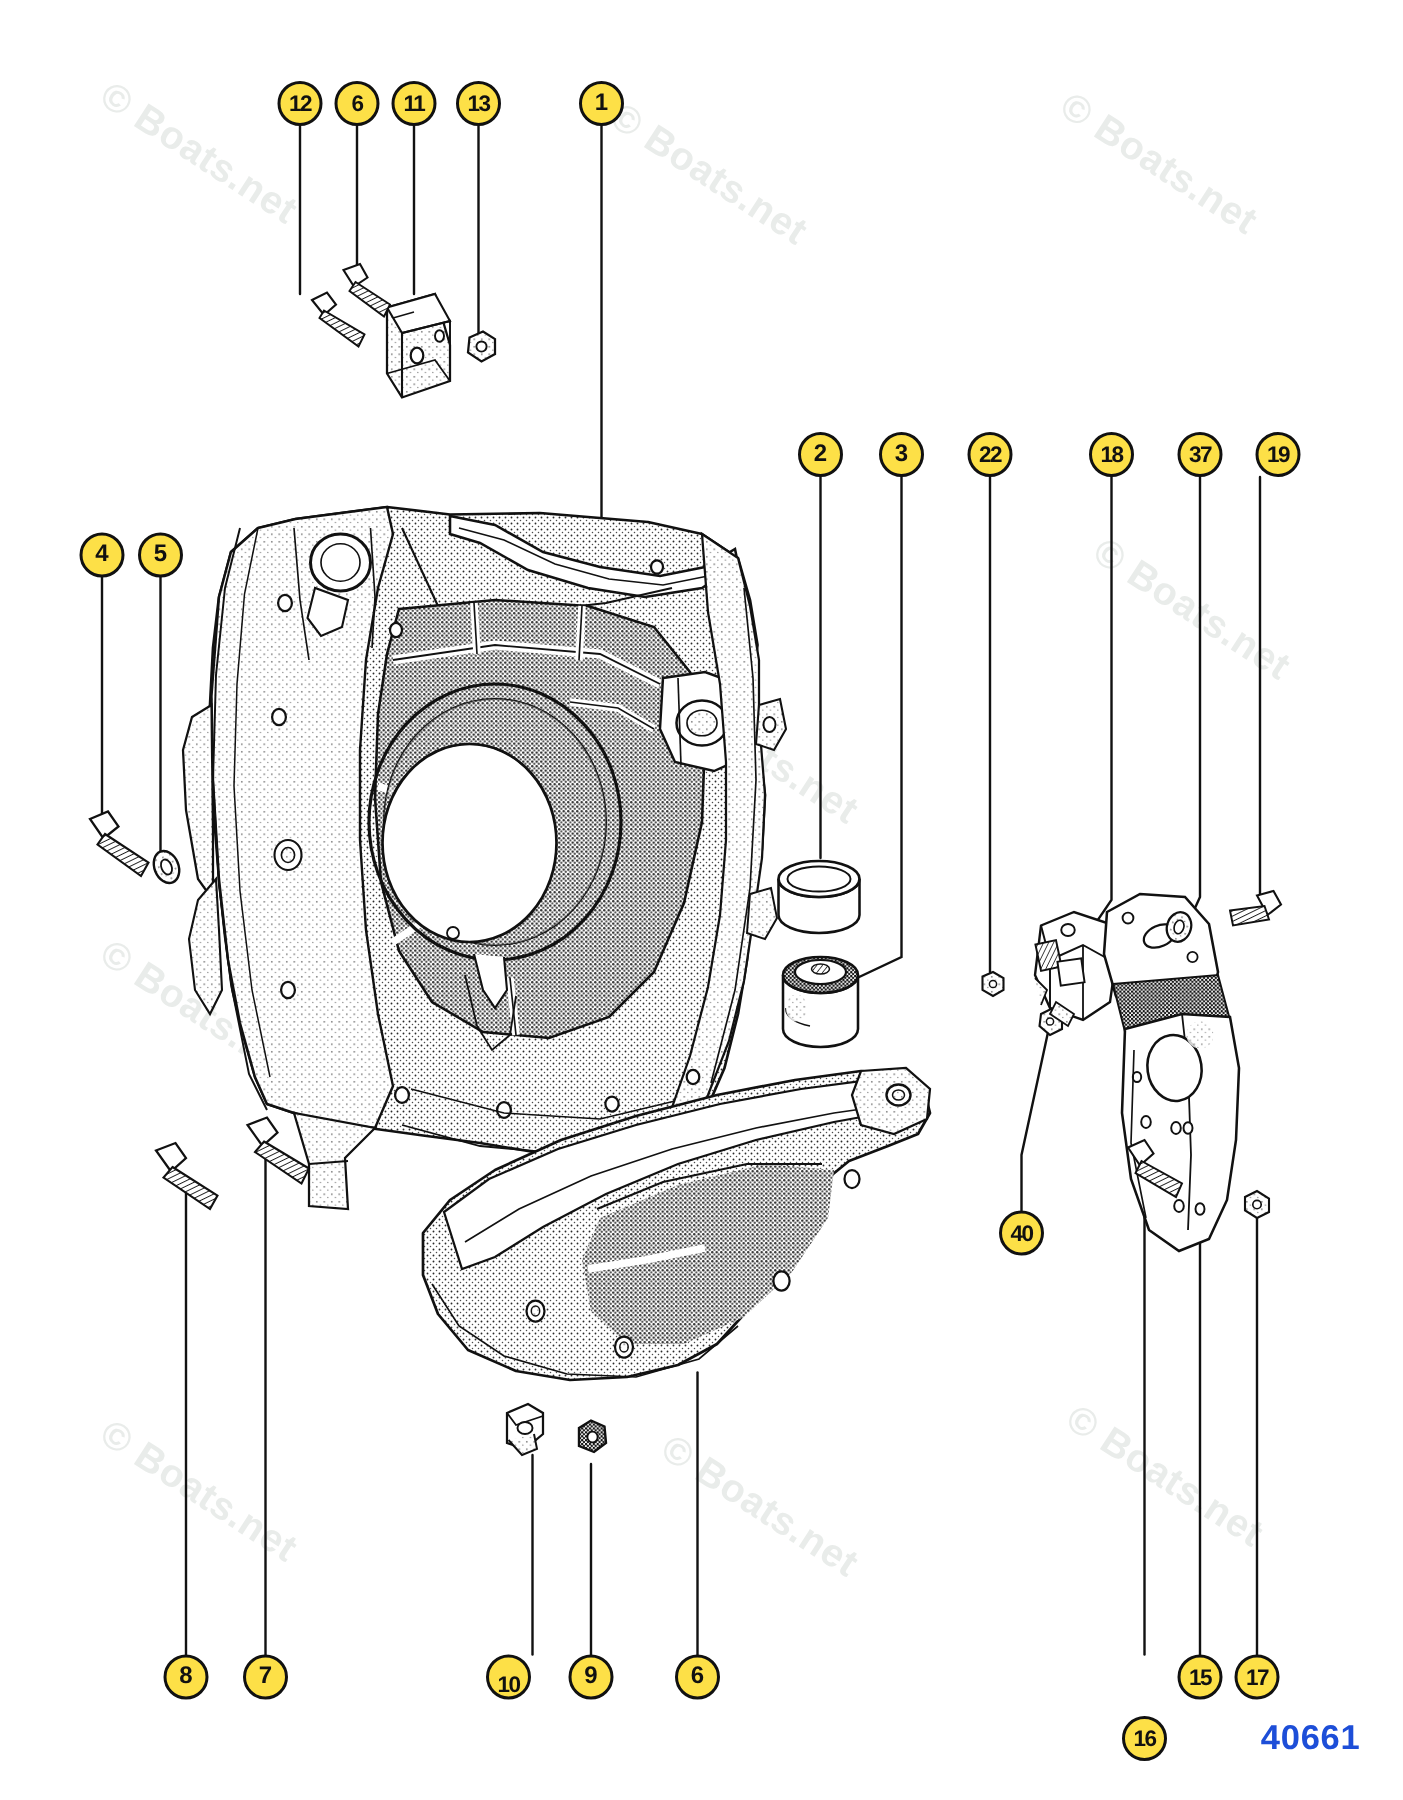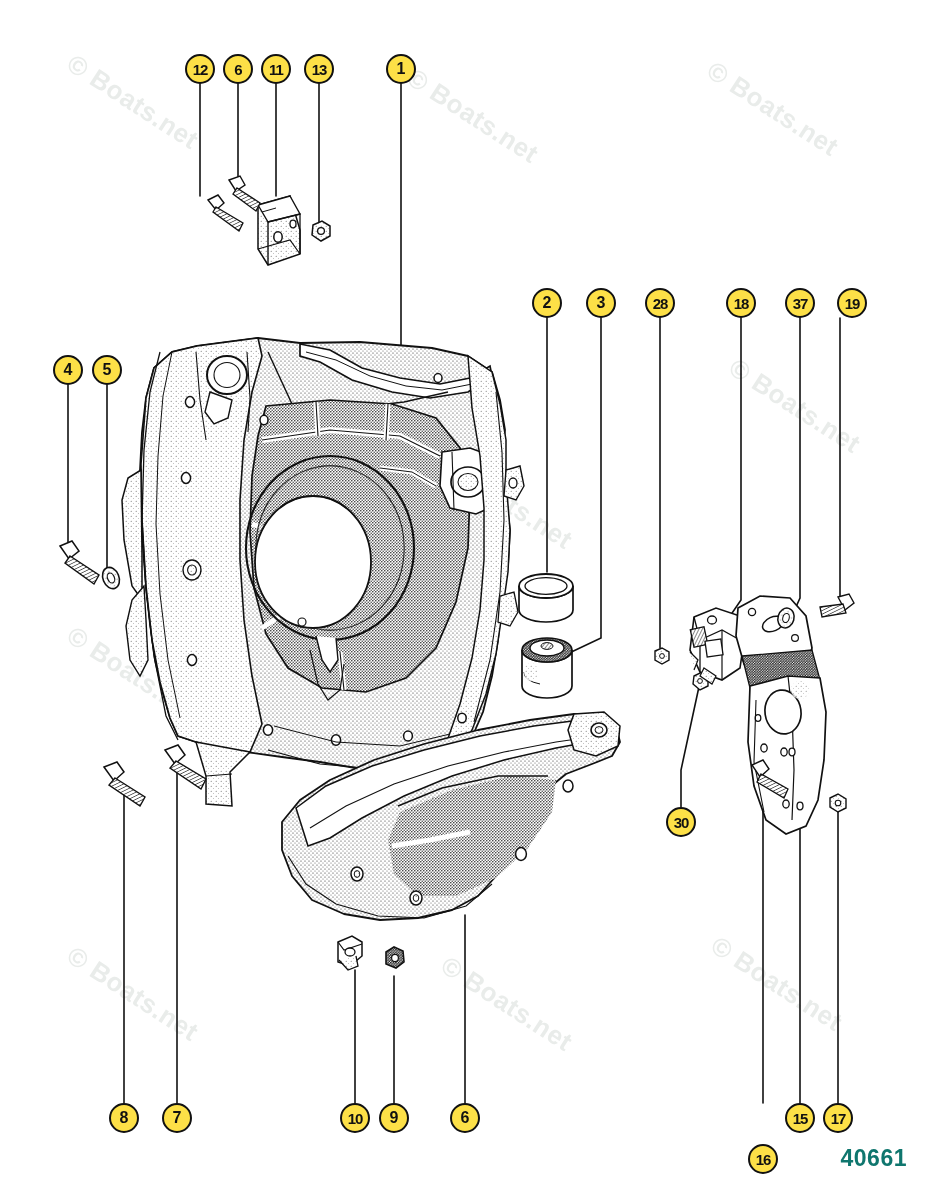--- a/index.html
+++ b/index.html
@@ -9,21 +9,21 @@
   #artwork{position:absolute;left:0;top:0;width:935px;height:1200px;}
   .wm{position:absolute;color:#e9ecea;font-family:"Liberation Sans",sans-serif;
       font-size:26px;font-weight:700;white-space:nowrap;
       transform-origin:0 0;transform:rotate(33deg);user-select:none;letter-spacing:.5px;}
   .callout{position:absolute;width:30px;height:30px;border:2.5px solid #111;border-radius:50%;
            background:#fde047;box-sizing:border-box;display:flex;align-items:center;
            justify-content:center;font-family:"Liberation Sans",sans-serif;
            font-size:16px;font-weight:700;color:#111;line-height:1;z-index:6;}
   .callout.w2{letter-spacing:-1px;font-size:15px;}
   #figno{position:absolute;right:28px;bottom:28px;font-family:"Liberation Sans",sans-serif;
-         font-size:23px;font-weight:700;color:#0f766e;letter-spacing:.5px;z-index:7;}
+         font-size:23px;font-weight:700;color:#1d4ed8;letter-spacing:.5px;z-index:7;}
 </style>
 </head>
 <body>
 
 <div id="stage">
 
   <div id="watermarks">
       <div class="wm" style="left: 78px; top: 48px; color: rgb(233, 236, 234);">© Boats.net</div>
       <div class="wm" style="left: 418px; top: 62px; color: rgb(233, 236, 234);">© Boats.net</div>
       <div class="wm" style="left: 718px; top: 55px; color: rgb(233, 236, 234);">© Boats.net</div>
@@ -387,41 +387,41 @@
       <div class="callout" style="left: 92px; top: 355px;">
         <span>5</span>
       </div>
       <div class="callout" style="left: 532px; top: 288px;">
         <span>2</span>
       </div>
       <div class="callout" style="left: 586px; top: 288px;">
         <span>3</span>
       </div>
       <div class="callout w2" style="left: 645px; top: 288px;">
-        <span>28</span>
+        <span>22</span>
       </div>
       <div class="callout w2" style="left: 726px; top: 288px;">
         <span>18</span>
       </div>
       <div class="callout w2" style="left: 785px; top: 288px;">
         <span>37</span>
       </div>
       <div class="callout w2" style="left: 825px; top: 288px; margin-left: 12px;">
         <span>19</span>
       </div>
       <div class="callout w2" style="left: 666px; top: 807px;">
-        <span>30</span>
+        <span>40</span>
       </div>
       <div class="callout" style="left: 109px; top: 1103px;">
         <span>8</span>
       </div>
       <div class="callout" style="left: 162px; top: 1103px;">
         <span>7</span>
       </div>
-      <div class="callout w2" style="left: 340px; top: 1103px;">
+      <div class="callout w2" style="left: 324px; top: 1103px; align-items: flex-end;">
         <span>10</span>
       </div>
       <div class="callout" style="left: 379px; top: 1103px;">
         <span>9</span>
       </div>
       <div class="callout" style="left: 450px; top: 1103px;">
         <span>6</span>
       </div>
       <div class="callout w2" style="left: 748px; top: 1144px;">
         <span>16</span>

